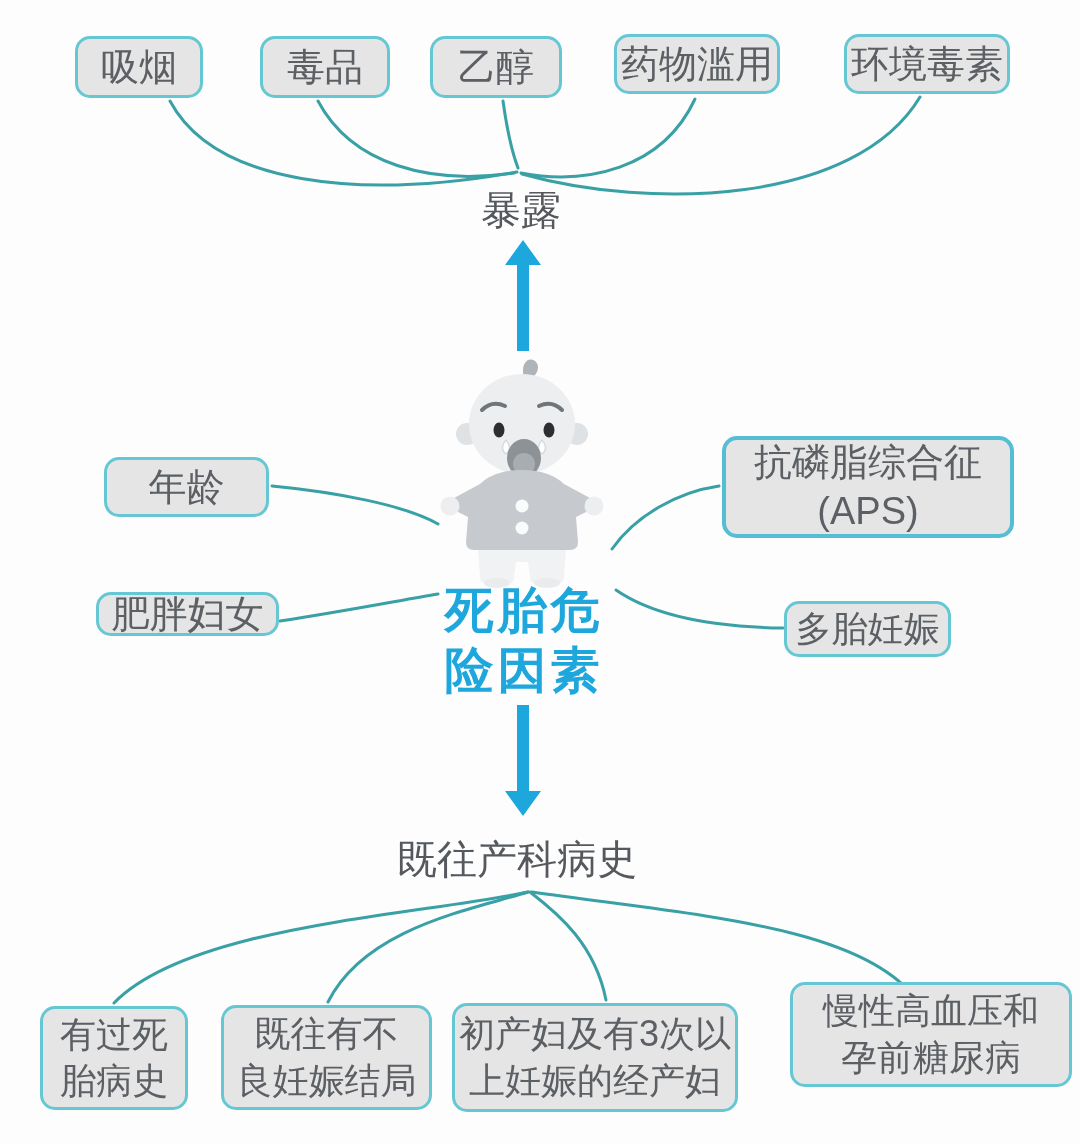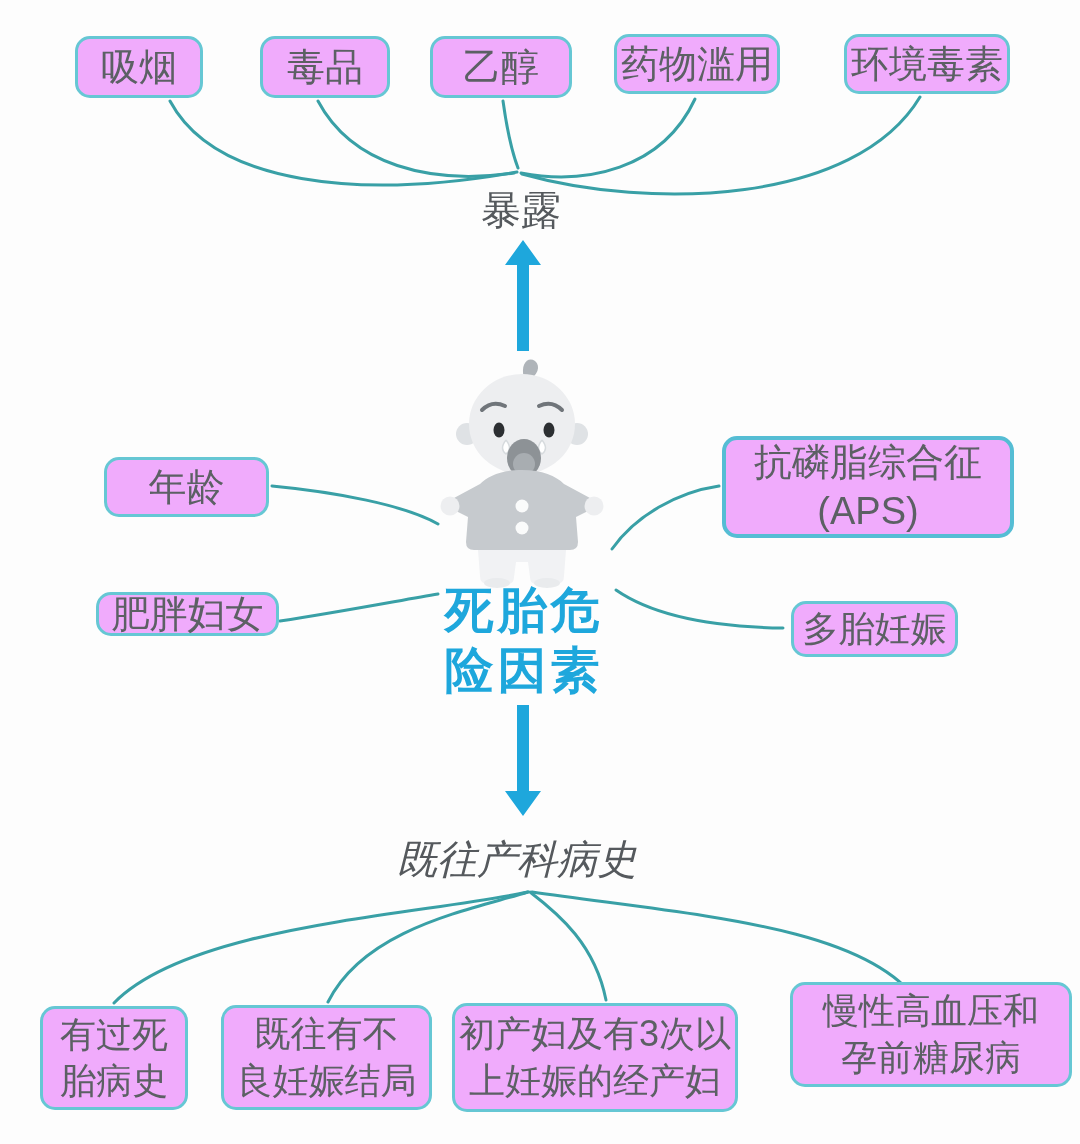--- a/index.html
+++ b/index.html
@@ -9,21 +9,21 @@
     background:#fdfdfd;
     font-family:"Liberation Sans","DejaVu Sans",sans-serif;
     overflow:hidden;
   }
   svg.layer{position:absolute;left:0;top:0;width:1080px;height:1144px;}
   .connector{fill:none;stroke:#39a0a6;stroke-width:3;stroke-linecap:round;}
   .arrow{fill:#1ea7dc;}
   .node{
     position:absolute;
     display:flex;flex-direction:column;align-items:center;justify-content:center;
-    background:#f0abfc;
+    background:#e5e5e5;
     border:3px solid #66c7d4;
     border-radius:15px;
     color:#5c6064;
     text-align:center;
     box-sizing:border-box;
     line-height:1.28;
   }
   .node.thick{border-width:4px;border-color:#55bdd4;}
   .fs38{font-size:38px;}
   .fs36{font-size:36px;}
@@ -74,45 +74,45 @@
     <polygon class="arrow" points="517,351 517,265 505,265 523,240 541,265 529,265 529,351"></polygon>
     <polygon class="arrow" points="517,705 517,791 505,791 523,816 541,791 529,791 529,705"></polygon>
   </svg>
 
   <div class="node fs38" style="left:75px;top:36px;width:128px;height:62px;">
       <span>吸烟</span>
     </div>
   <div class="node fs38" style="left:248px;top:36px;width:130px;height:62px;margin-left:12px;">
       <span>毒品</span>
     </div>
-  <div class="node fs38" style="left:430px;top:36px;width:142px;height:62px;">
+  <div class="node fs38" style="left:430px;top:36px;width:132px;height:62px;">
       <span>乙醇</span>
     </div>
   <div class="node fs38" style="left:614px;top:34px;width:166px;height:60px;">
       <span>药物滥用</span>
     </div>
   <div class="node fs38" style="left:844px;top:34px;width:166px;height:60px;">
       <span>环境毒素</span>
     </div>
 
   <div class="branch-label" style="left:521px;top:183px;">暴露</div>
-  <div class="branch-label" style="left:517px;top:832px;font-style:italic;">既往产科病史</div>
+  <div class="branch-label" style="left:517px;top:832px;">既往产科病史</div>
 
   <div class="node fs38" style="left:104px;top:457px;width:165px;height:60px;">
       <span>年龄</span>
     </div>
   <div class="node fs38" style="left:96px;top:592px;width:183px;height:44px;">
       <span>肥胖妇女</span>
     </div>
 
   <div class="node thick fs38" style="left:722px;top:436px;width:292px;height:102px;">
     <span>抗磷脂综合征</span>
     <span>(APS)</span>
   </div>
-  <div class="node fs36" style="left:784px;top:601px;width:167px;height:56px;margin-left:7px;">
+  <div class="node fs36" style="left:784px;top:601px;width:167px;height:56px;">
       <span>多胎妊娠</span>
     </div>
 
   <div class="node fs36" style="left:40px;top:1006px;width:148px;height:104px;">
     <span>有过死</span>
     <span>胎病史</span>
   </div>
   <div class="node fs36" style="left:221px;top:1005px;width:211px;height:105px;">
     <span>既往有不</span>
     <span>良妊娠结局</span>

